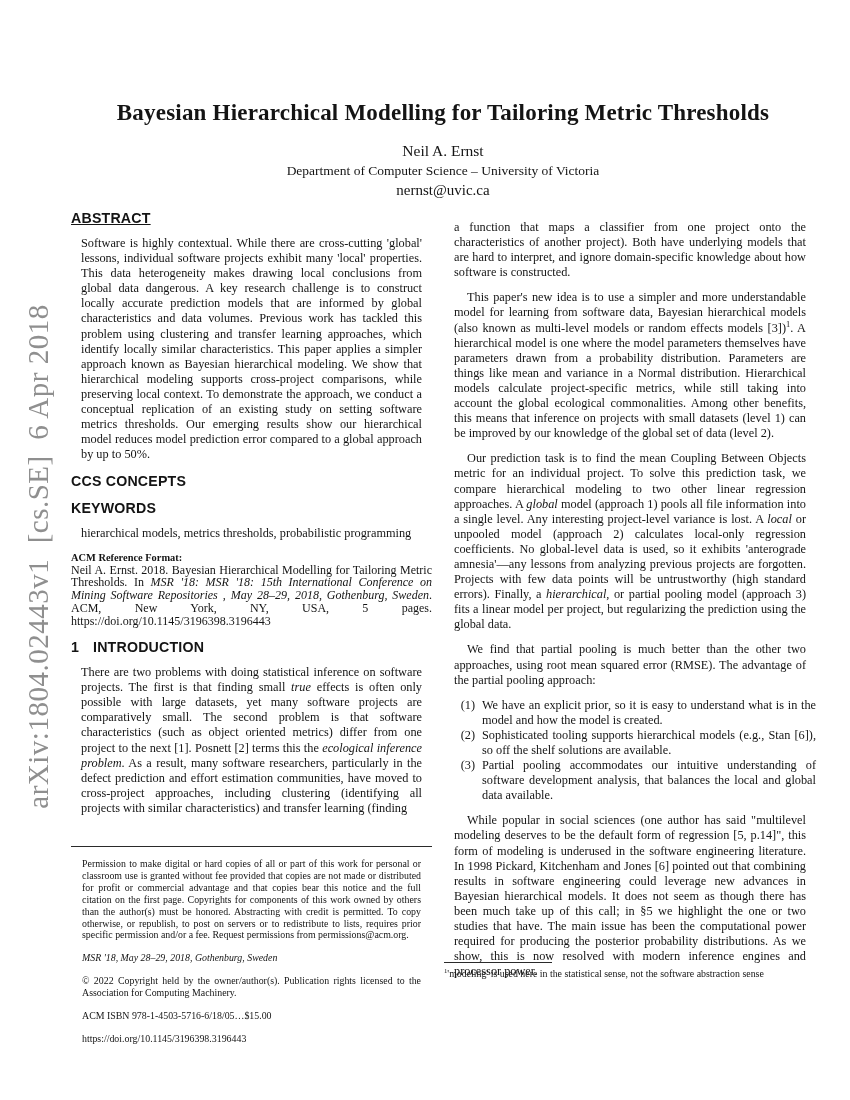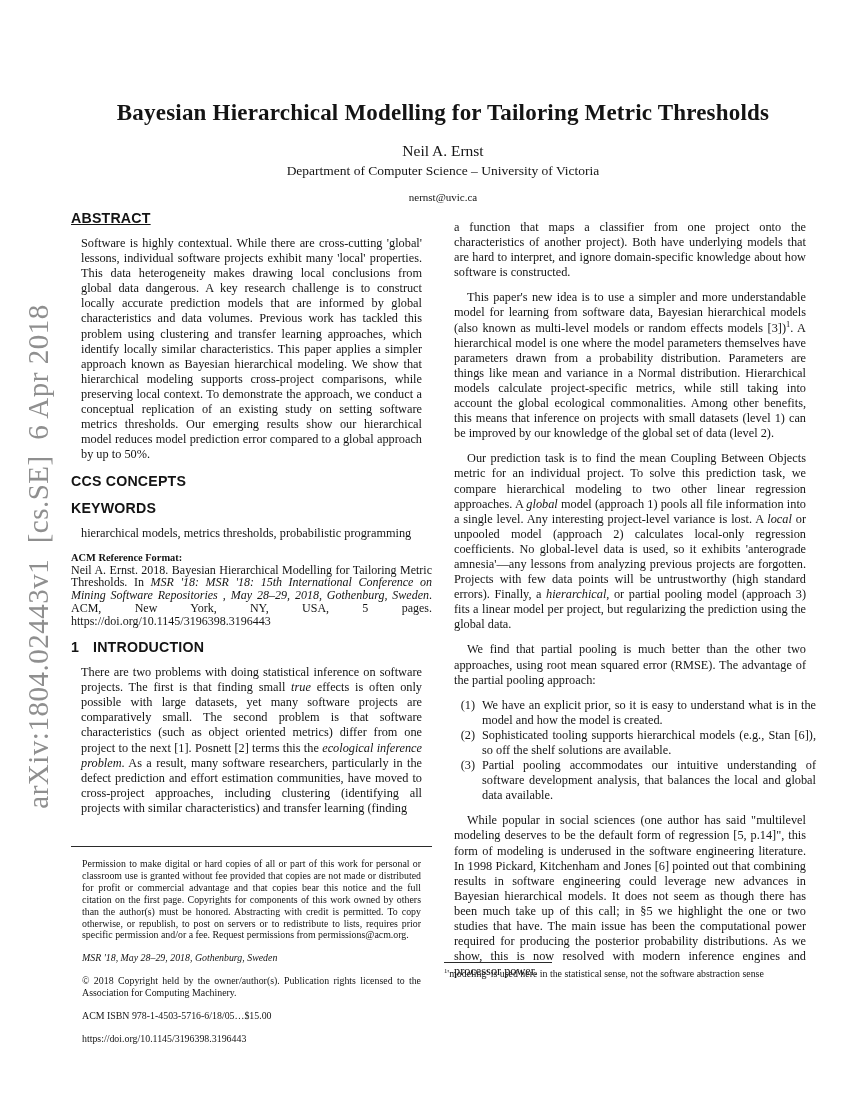--- a/index.html
+++ b/index.html
@@ -32,22 +32,22 @@
     text-align:center;
   }
   .title{
     font-family:Liberation Serif, serif;
     font-weight:bold;
     font-size:23px;
     margin:0 0 16px 0;
     letter-spacing:0.2px;
   }
   .author{font-size:15.5px;margin:0 0 3px 0;}
-  .affil{font-size:13.5px;margin:0 0 8px 0;}
-  .email{font-size:11px;margin:0;color:inherit;text-decoration:none;display:inline-block;}
+  .affil{font-size:13.5px;margin:0 0 2px 0;}
+  .email{font-size:15px;margin:0;color:inherit;text-decoration:none;display:inline-block;}
   
   .col-left{position:absolute;left:71px;top:210px;width:361px;}
   .col-right{position:absolute;left:444px;top:210px;width:372px;}
   .shead{
     font-family:"Liberation Sans", sans-serif;
     font-weight:bold;
     font-size:14.2px;
     margin:11px 0 5px 0;
     letter-spacing:0.2px;
   }
@@ -138,21 +138,21 @@
       </div>
     </div>
 
     <p class="body just indent">While popular in social sciences (one author has said "multilevel modeling deserves to be the default form of regression [5, p.14]", this form of modeling is underused in the software engineering literature. In 1998 Pickard, Kitchenham and Jones [6] pointed out that combining results in software engineering could leverage new advances in Bayesian hierarchical models. It does not seem as though there has been much take up of this call; in §5 we highlight the one or two studies that have. The main issue has been the computational power required for producing the posterior probability distributions. As we show, this is now resolved with modern inference engines and processor power.</p>
   </div>
 
   <div class="footnote-left">
     <div class="rule"></div>
     <p class="just">Permission to make digital or hard copies of all or part of this work for personal or classroom use is granted without fee provided that copies are not made or distributed for profit or commercial advantage and that copies bear this notice and the full citation on the first page. Copyrights for components of this work owned by others than the author(s) must be honored. Abstracting with credit is permitted. To copy otherwise, or republish, to post on servers or to redistribute to lists, requires prior specific permission and/or a fee. Request permissions from permissions@acm.org.</p>
     <p class="it">MSR '18, May 28–29, 2018, Gothenburg, Sweden</p>
-    <p class="just">© 2018 Copyright held by the owner/author(s). Publication rights licensed to the Association for Computing Machinery.</p>
+    <p class="just">© 2022 Copyright held by the owner/author(s). Publication rights licensed to the Association for Computing Machinery.</p>
     <p>ACM ISBN 978-1-4503-5716-6/18/05…$15.00</p>
     <p><a class="fn-link" href="#">https://doi.org/10.1145/3196398.3196443</a></p>
   </div>
 
   <div class="footnote-right">
     <div class="rule"></div>
     <p class="runs"><span class="sup">1</span><span>'modeling' is used here in the statistical sense, not the software abstraction sense</span></p>
   </div>
 
 </div>

